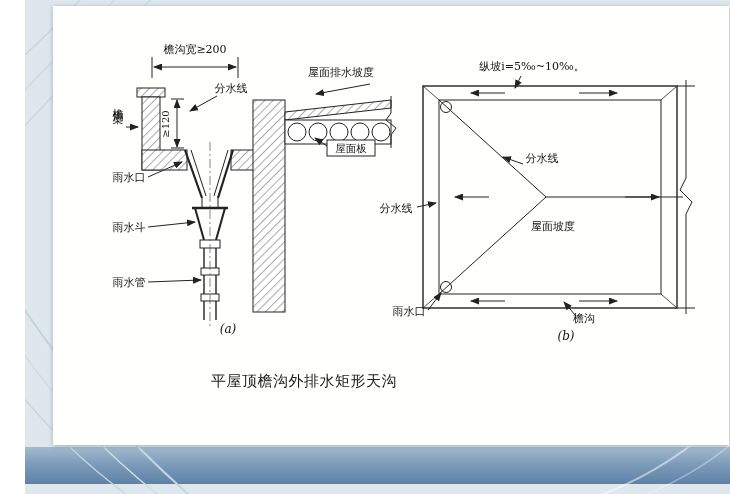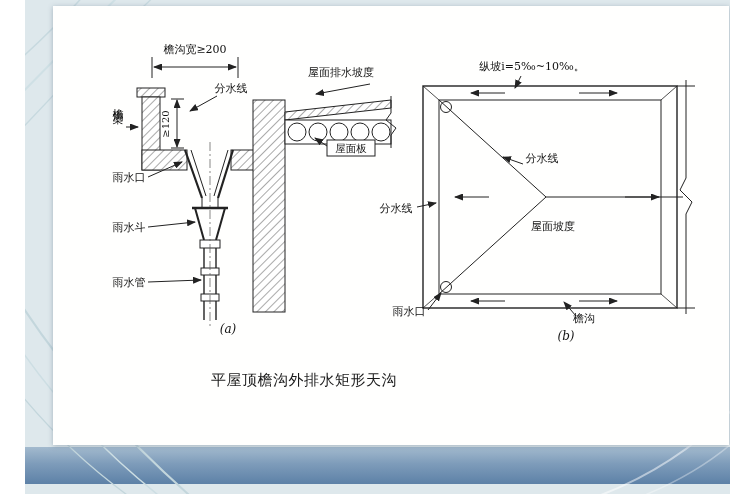--- a/index.html
+++ b/index.html
@@ -11,21 +11,21 @@
   .deco { position:absolute; left:0; top:0; width:730px; height:494px; pointer-events:none; }
   .panel { position:absolute; left:28px; top:6px; width:676px; height:439px;
            background:#fffffe; box-shadow:0 1px 5px rgba(90,110,130,0.45); }
   .diagram { position:absolute; left:0; top:0; width:730px; height:494px; }
   .diagram text { font-family:"DejaVu Serif","Liberation Serif",serif; fill:#111; }
   .vlabel { position:absolute; left:84px; top:100px; writing-mode:vertical-rl; text-orientation:upright;
             font-size:11px; color:#111; letter-spacing:2px;
             font-family:"DejaVu Serif","Liberation Serif",serif; }
   .caption { position:absolute; left:186px; top:369px; color:#1b1b1b; font-size:15px;
              line-height:23px; letter-spacing:0.5px;
-             font-family:Liberation Serif, serif; }
+             font-family:Liberation Sans, sans-serif; }
 </style>
 </head>
 <body>
 
 <div class="slide">
 
   <div class="band"></div>
 
   <svg class="deco" viewBox="0 0 730 494">
     <g fill="none">

